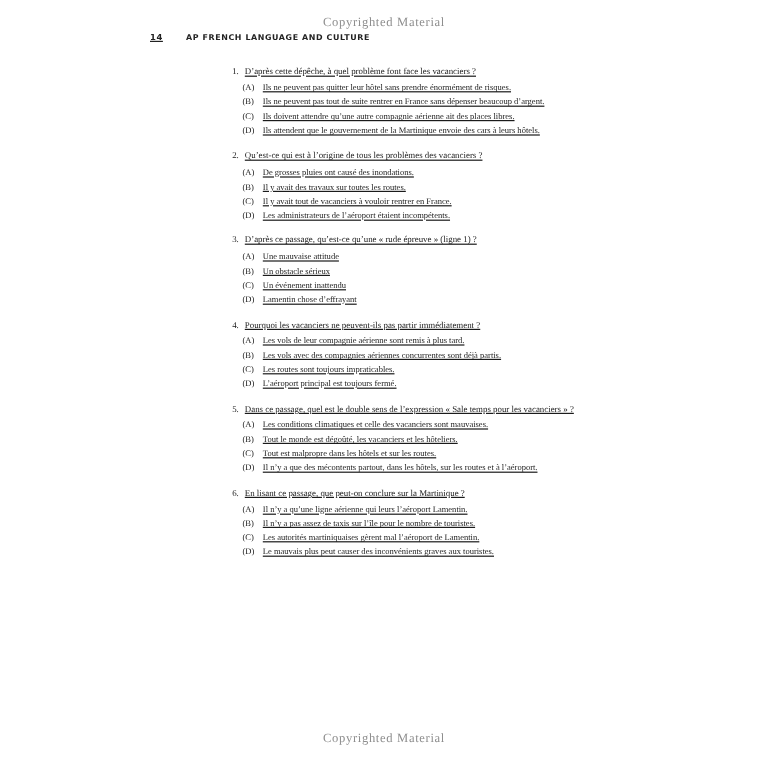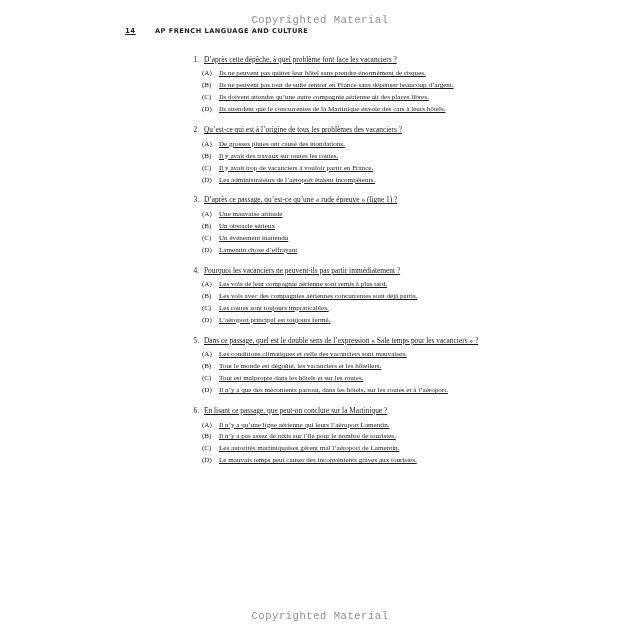--- a/index.html
+++ b/index.html
@@ -21,21 +21,21 @@
     width: 640px;
     height: 640px;
   }
 
   
   .watermark {
     position: absolute;
     left: 0;
     width: 640px;
     text-align: center;
-    font-family: Liberation Mono, monospace;
+    font-family: Liberation Serif, serif;
     font-size: 10.5px;
     letter-spacing: 0.55px;
     color: #8e8e8e;
     white-space: nowrap;
   }
   .watermark-top { top: 14px; }
   .watermark-bottom { top: 610px; }
 
   
   .running-head {
@@ -129,41 +129,41 @@
           <div class="choice">
             <span class="choice-letter">(B)</span>
             <span class="choice-text">Ils ne peuvent pas tout de suite rentrer en France sans dépenser beaucoup d’argent.</span>
           </div>
           <div class="choice">
             <span class="choice-letter">(C)</span>
             <span class="choice-text">Ils doivent attendre qu’une autre compagnie aérienne ait des places libres.</span>
           </div>
           <div class="choice">
             <span class="choice-letter">(D)</span>
-            <span class="choice-text">Ils attendent que le concurrentes de la Martinique envoie des cars à leurs hôtels.</span>
+            <span class="choice-text">Ils attendent que le gouvernement de la Martinique envoie des cars à leurs hôtels.</span>
           </div>
         </div>
       </div>
       <div class="question">
         <div class="stem">
           <span class="stem-num">2.</span>
           <span class="stem-text">Qu’est-ce qui est à l’origine de tous les problèmes des vacanciers ?</span>
         </div>
         <div class="choices">
           <div class="choice">
             <span class="choice-letter">(A)</span>
             <span class="choice-text">De grosses pluies ont causé des inondations.</span>
           </div>
           <div class="choice">
             <span class="choice-letter">(B)</span>
             <span class="choice-text">Il y avait des travaux sur toutes les routes.</span>
           </div>
           <div class="choice">
             <span class="choice-letter">(C)</span>
-            <span class="choice-text">Il y avait trop de vacanciers à vouloir partir en France.</span>
+            <span class="choice-text">Il y avait tout de vacanciers à vouloir rentrer en France.</span>
           </div>
           <div class="choice">
             <span class="choice-letter">(D)</span>
             <span class="choice-text">Les administrateurs de l’aéroport étaient incompétents.</span>
           </div>
         </div>
       </div>
       <div class="question">
         <div class="stem">
           <span class="stem-num">3.</span>
@@ -249,21 +249,21 @@
           <div class="choice">
             <span class="choice-letter">(B)</span>
             <span class="choice-text">Il n’y a pas assez de taxis sur l’île pour le nombre de touristes.</span>
           </div>
           <div class="choice">
             <span class="choice-letter">(C)</span>
             <span class="choice-text">Les autorités martiniquaises gèrent mal l’aéroport de Lamentin.</span>
           </div>
           <div class="choice">
             <span class="choice-letter">(D)</span>
-            <span class="choice-text">Le mauvais temps peut causer des inconvénients graves aux touristes.</span>
+            <span class="choice-text">Le mauvais plus peut causer des inconvénients graves aux touristes.</span>
           </div>
         </div>
       </div>
     </div>
 
   <div class="watermark watermark-bottom">Copyrighted Material</div>
 
 </div>
 
 </body></html>

